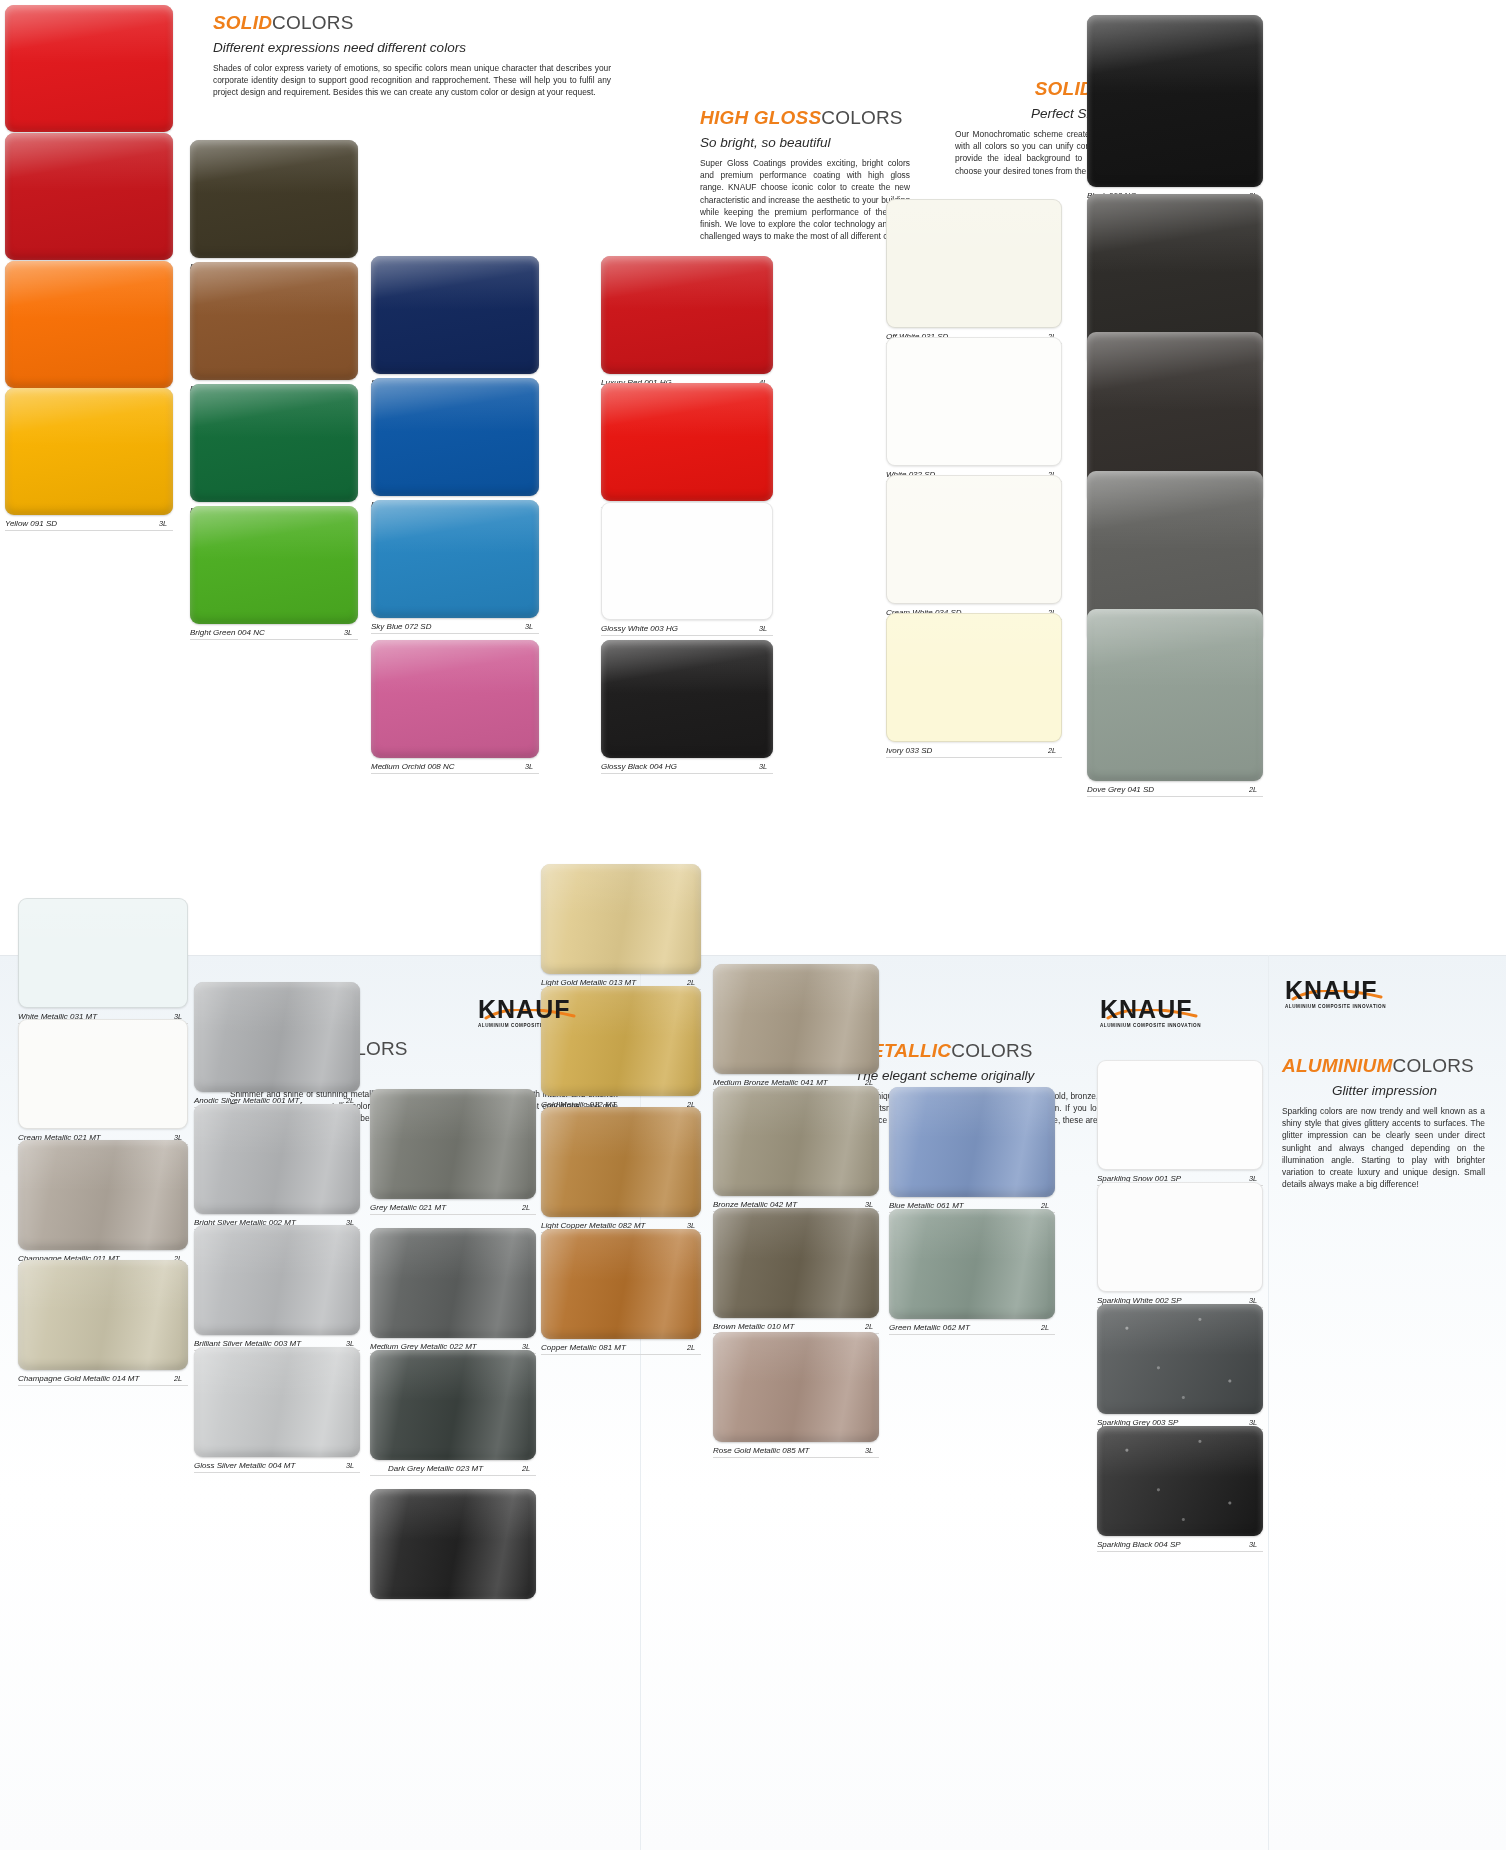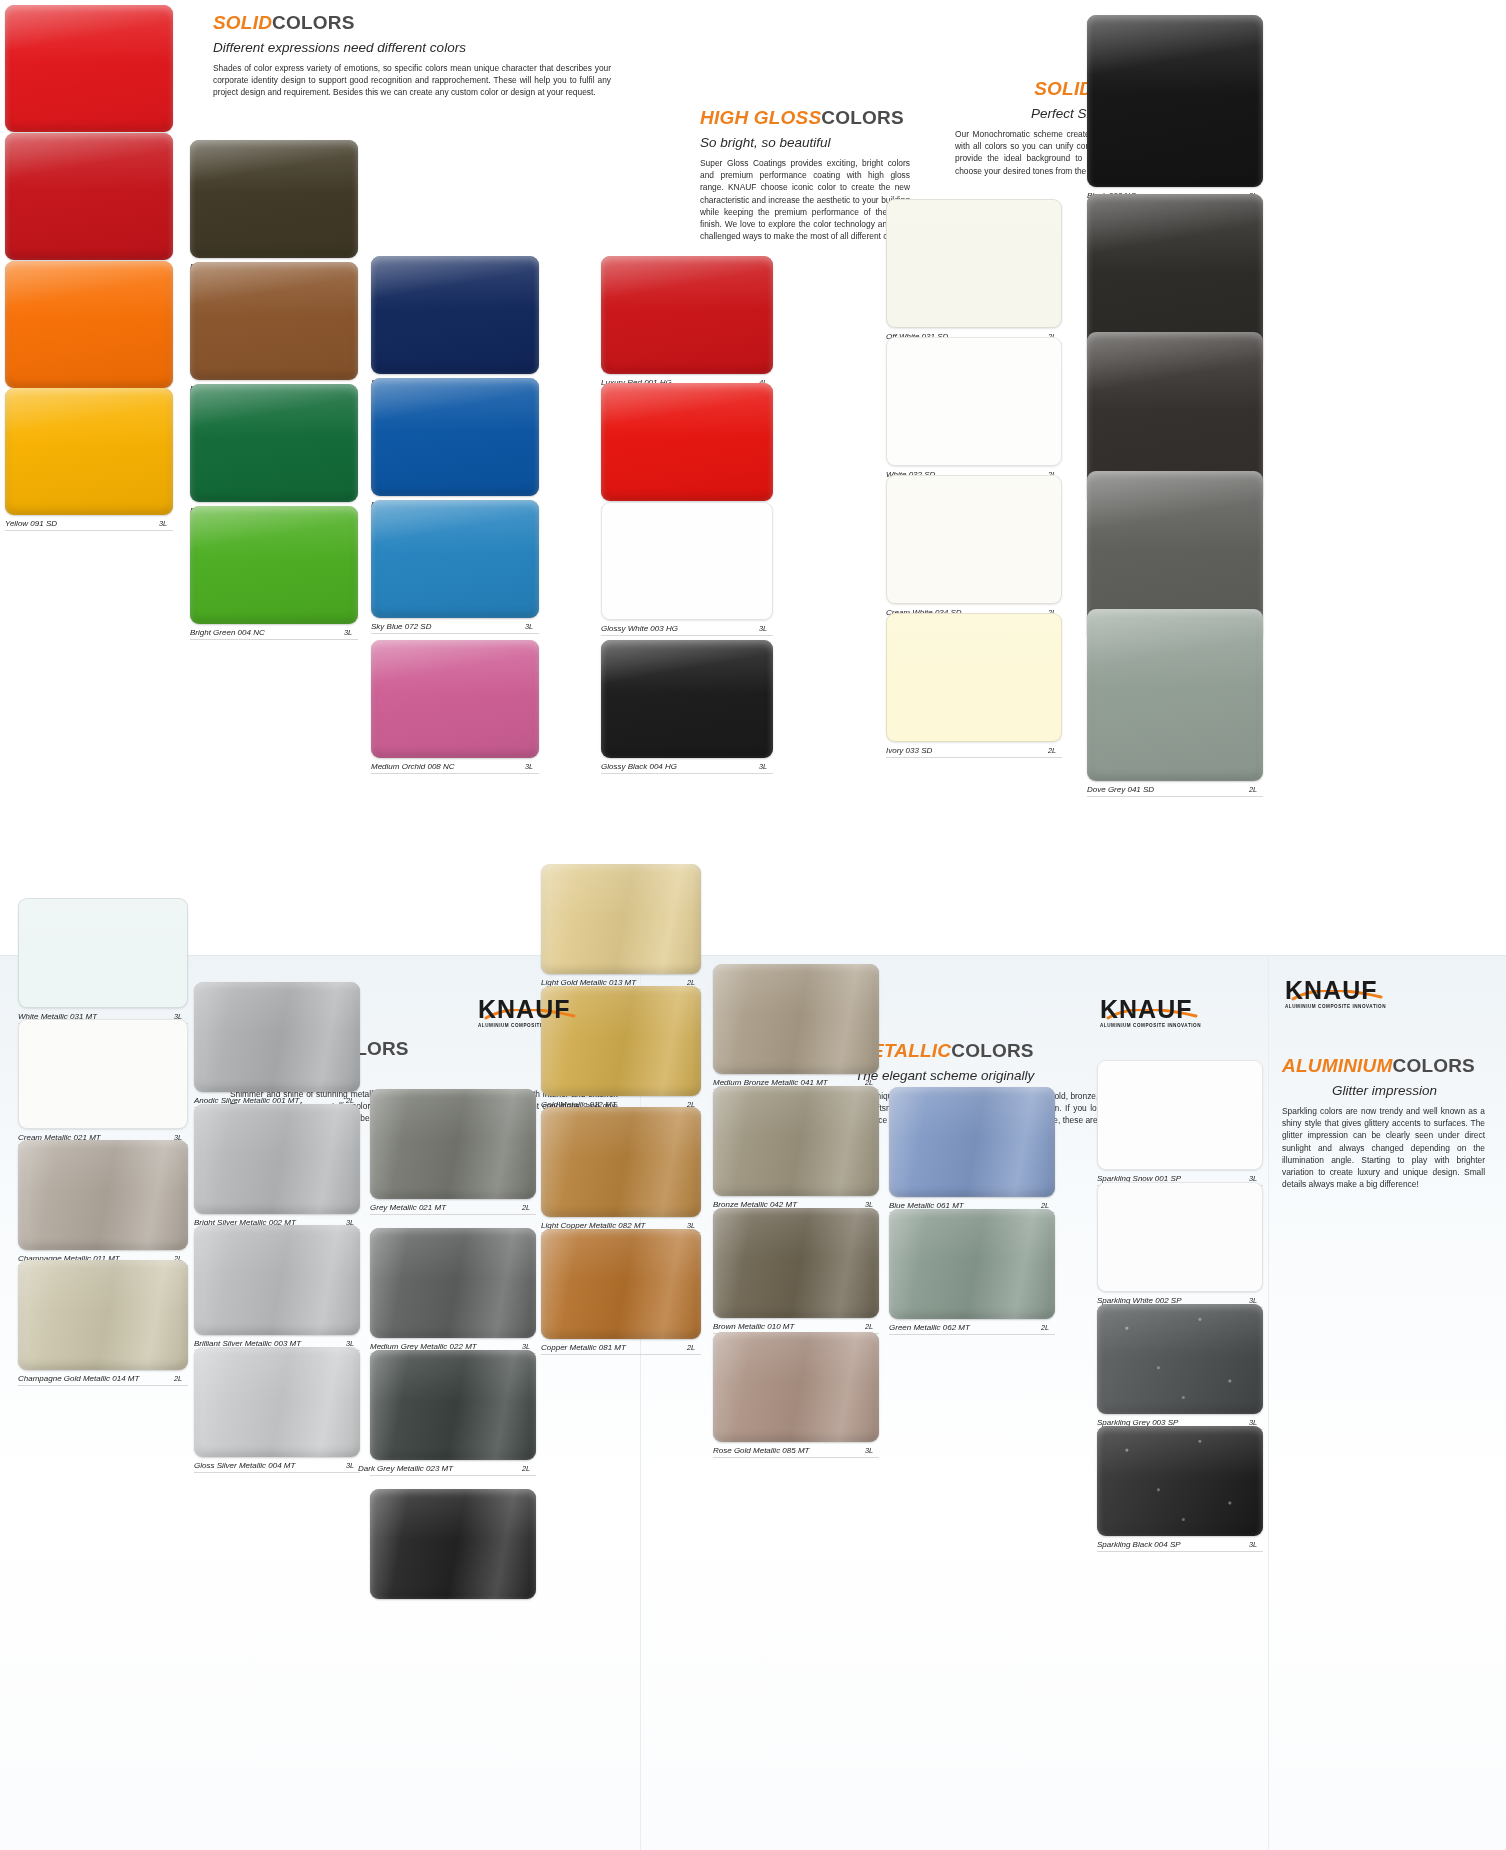--- a/index.html
+++ b/index.html
@@ -15,21 +15,21 @@
   
   .half{position:absolute;left:0;width:1506px;}
   .half-top{top:0;height:955px;background:#ffffff;}
   .half-bot{top:955px;height:895px;background:linear-gradient(180deg,#eef3f7 0%,#f7fafc 25%,#ffffff 60%,#fbfcfd 100%);}
 
   .panel{position:absolute;}
 
   
   .sect-title{font-size:19px;font-weight:700;letter-spacing:.2px;white-space:nowrap;}
   .sect-title .em{color:#ef7f1a;font-style:italic;font-weight:700;}
-  .sect-title .plain{color:#4b4b4b;font-weight:700;font-style:normal;}
+  .sect-title .plain{color:#4b4b4b;font-weight:400;font-style:normal;}
   .sect-title.grey .plain{color:#a9a9a9;}
   .sect-sub{font-size:13.5px;font-style:italic;color:#2a2a2a;margin-top:6px;}
   .sect-body{font-size:8.4px;line-height:1.45;color:#2b2b2b;margin-top:7px;text-align:justify;}
   .sect-body.jst{text-align:justify;}
 
   
   .sw{position:absolute;}
   .chip{
     width:100%;height:100%;
     border-radius:9px;
@@ -375,21 +375,21 @@
       <div class="rule" style="left: 370px; top: 1214px; width: 166px;"></div>
       <div class="sw" style="left: 370px; top: 1228px; width: 166px; height: 110px;">
         <div class="chip metal" style="background: rgb(92, 95, 94);"></div>
       </div>
       <div class="lab" style="left: 370px; top: 1342px;">Medium Grey Metallic 022 MT</div>
       <div class="qty" style="left: 522px; top: 1342px;">3L</div>
       <div class="rule" style="left: 370px; top: 1353px; width: 166px;"></div>
       <div class="sw" style="left: 370px; top: 1350px; width: 166px; height: 110px;">
         <div class="chip metal" style="background: rgb(59, 66, 63);"></div>
       </div>
-      <div class="lab" style="left: 358px; top: 1464px;">Dark Grey Metallic 023 MT</div>
+      <div class="lab" style="left: 388px; top: 1464px;">Dark Grey Metallic 023 MT</div>
       <div class="qty" style="left: 522px; top: 1464px;">2L</div>
       <div class="rule" style="left: 370px; top: 1475px; width: 166px;"></div>
       <div class="sw" style="left: 370px; top: 1489px; width: 166px; height: 110px;">
         <div class="chip metal" style="background: rgb(35, 35, 35);"></div>
       </div>
       <div class="sw" style="left: 541px; top: 864px; width: 160px; height: 110px;">
         <div class="chip metal" style="background: rgb(224, 203, 143);"></div>
       </div>
       <div class="lab" style="left: 541px; top: 978px;">Light Gold Metallic 013 MT</div>
       <div class="qty" style="left: 687px; top: 978px;">2L</div>

